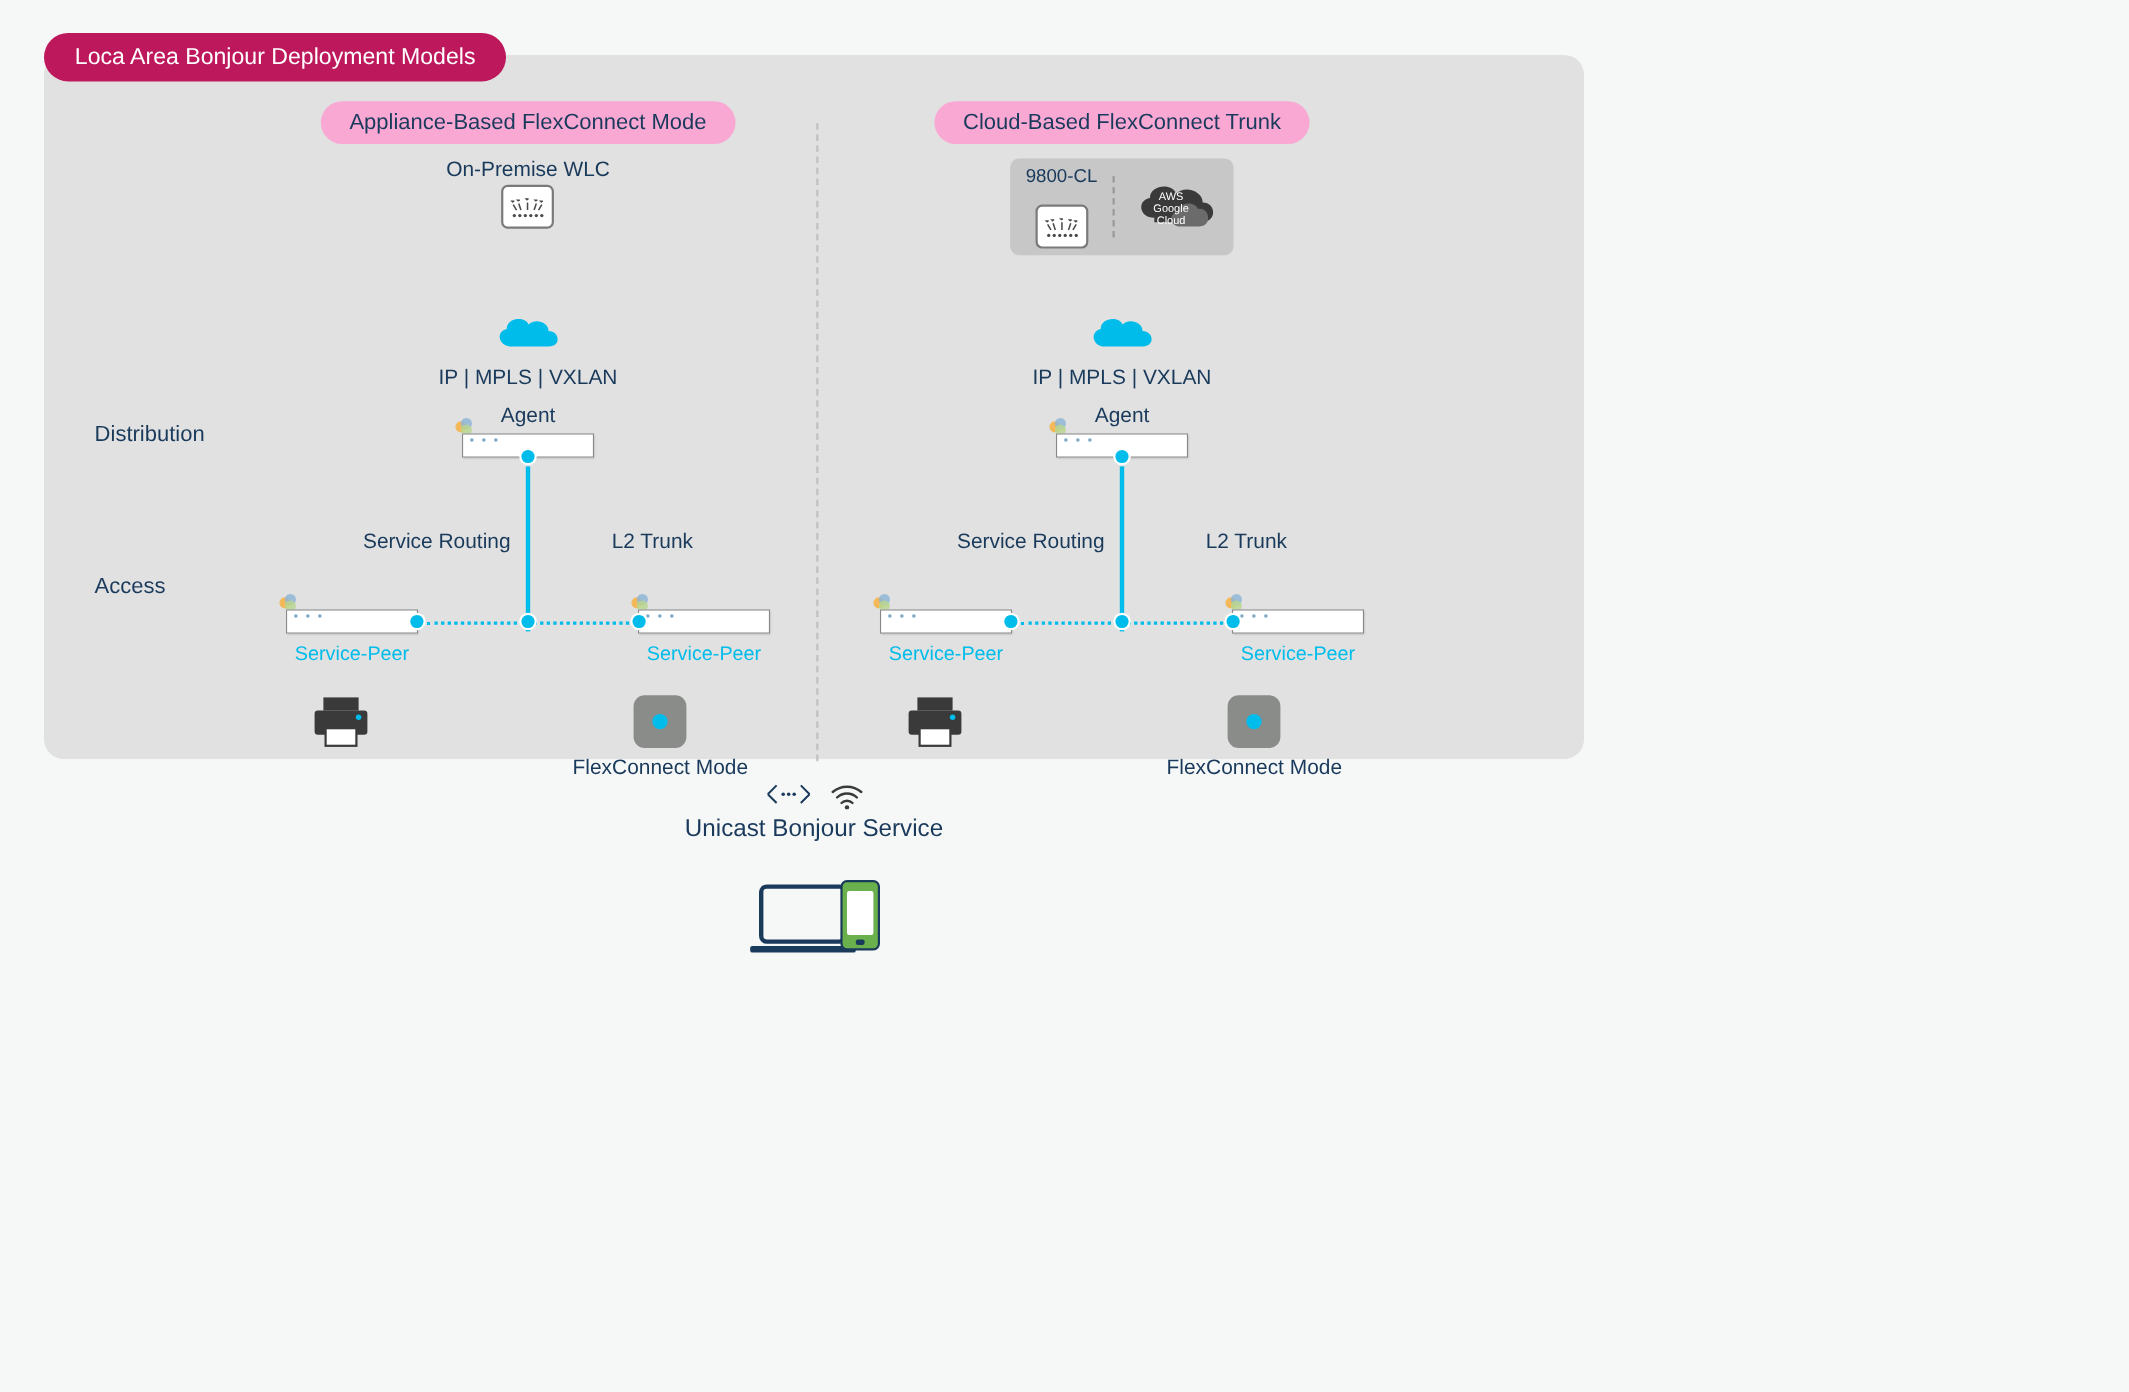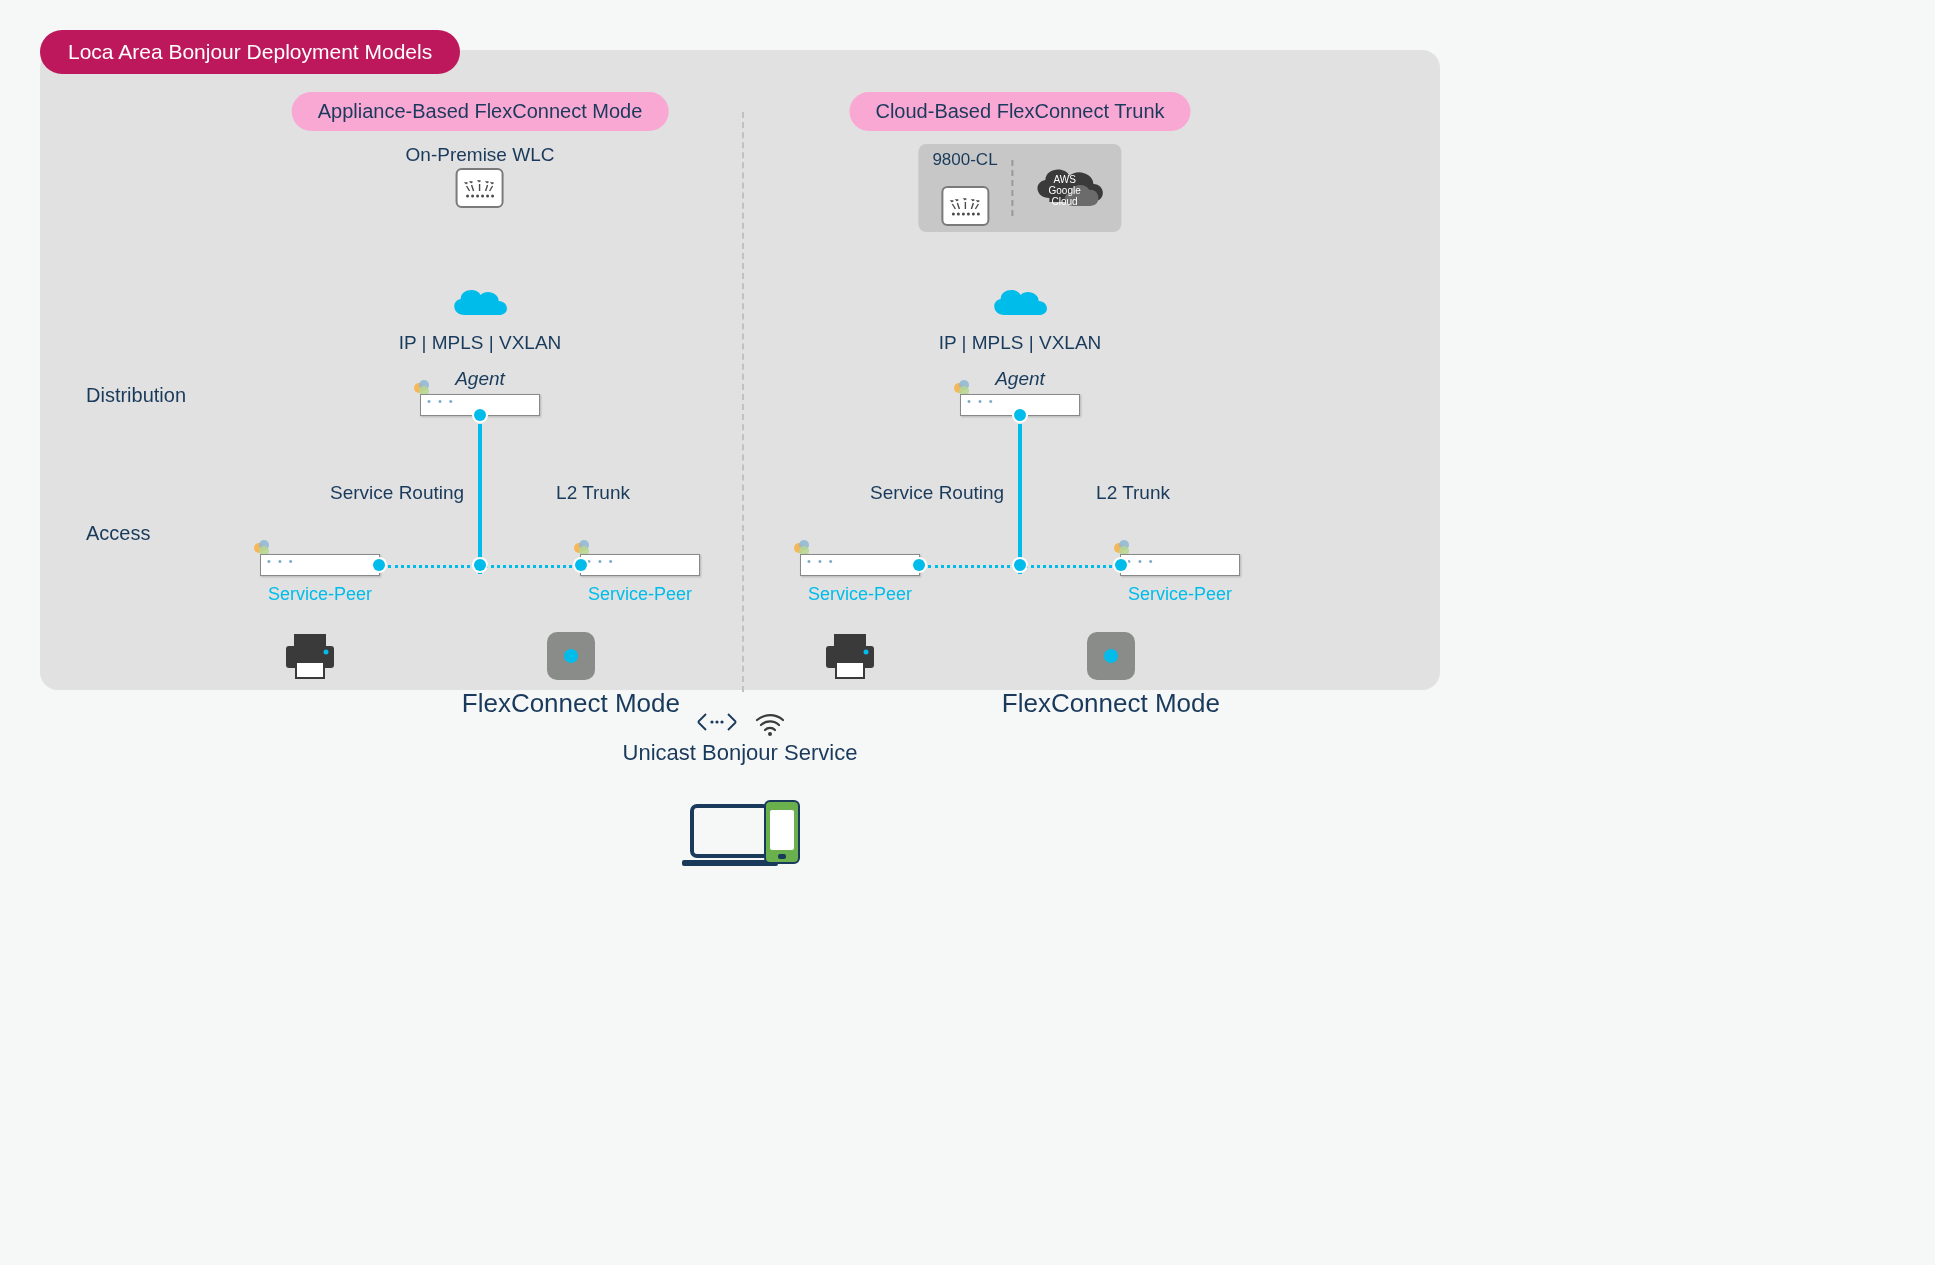--- a/index.html
+++ b/index.html
@@ -122,21 +122,20 @@
     transform: translateX(-50%);
     text-align: center;
   }
   .net-label { margin-top: 4px; font-size: 19px; }
   .agent-area {
     position: absolute;
     top: 276px;
     left: 50%;
     transform: translateX(-50%);
     text-align: center;
-    font-style: italic;
   }
   .agent-label { font-size: 19px; margin-bottom: 4px; }
   .switch {
     width: 120px; height: 22px;
     background: #fff;
     border: 1px solid #888;
     box-shadow: 1px 1px 2px rgba(0,0,0,0.2);
     position: relative;
   }
   .switch::before {
@@ -212,21 +211,21 @@
   }
   .printer { width:60px; height:50px; }
   .iot-box {
     display:flex; flex-direction:column; align-items:center; gap:8px;
   }
   .iot-icon {
     width:48px; height:48px; background:#8a8c8a; border-radius:10px;
     display:flex; align-items:center; justify-content:center;
   }
   .iot-icon .led { width:14px; height:14px; background:#00bceb; border-radius:50%; }
-  .iot-label { font-size:26px; }
+  .iot-label { font-size:19px; }
 
   .bottom {
     width:1400px;
     text-align:center;
     margin-top: 18px;
   }
   .service-icons {
     display:flex; gap:14px; align-items:center; justify-content:center;
     margin-bottom:4px;
   }

